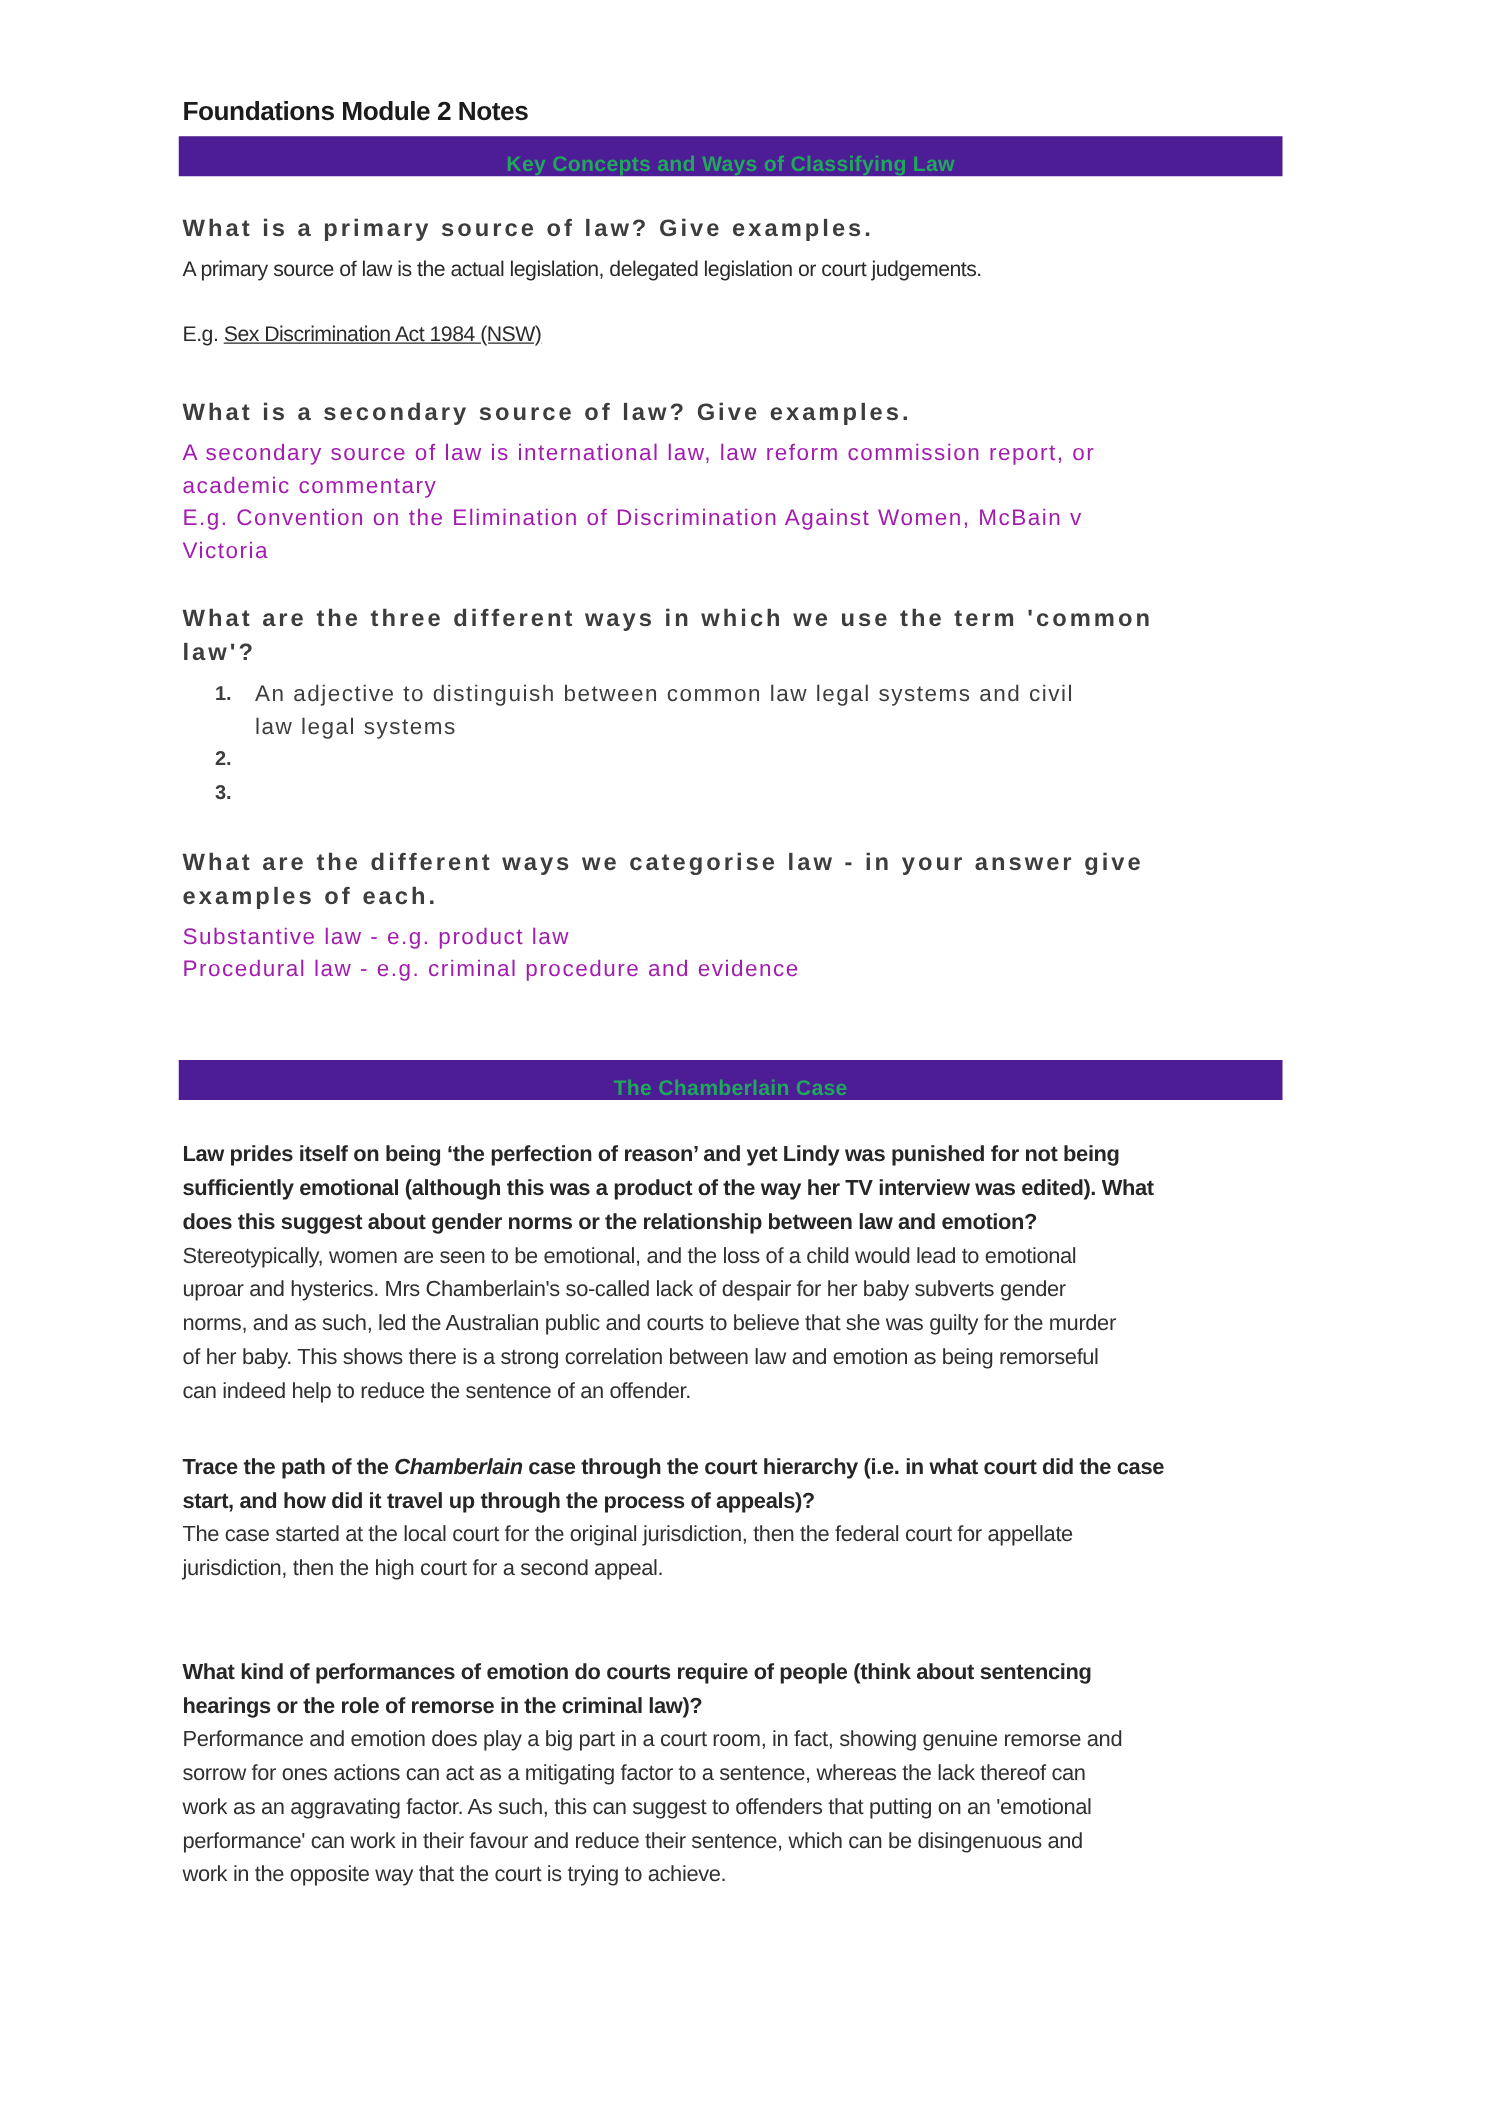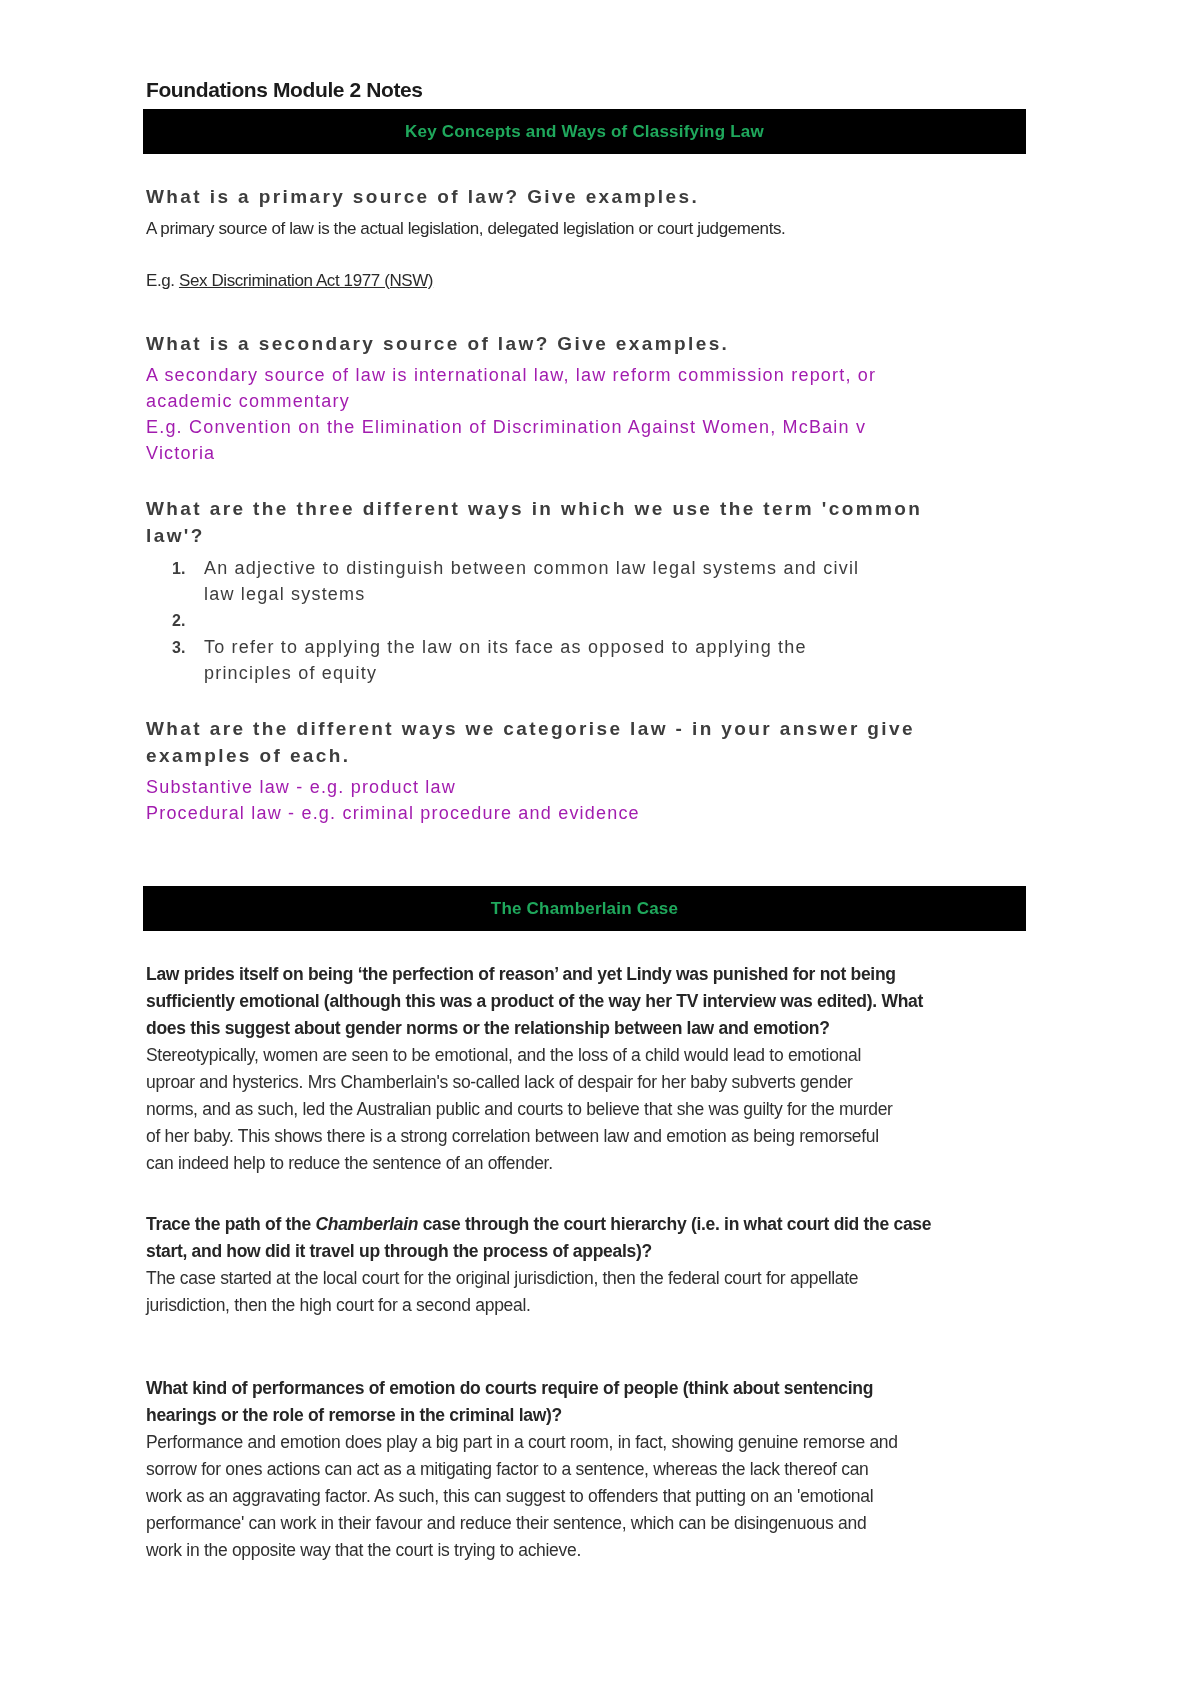--- a/index.html
+++ b/index.html
@@ -21,23 +21,23 @@
   .doc-title {
     font-size: 21px;
     font-weight: 700;
     color: #1b1b1b;
     letter-spacing: -0.4px;
     margin: 0 0 7px 0;
   }
   .banner {
     width: 883px;
     margin-left: -3px;
-    height: 45px;
+    height: 32px;
     line-height: 45px;
-    background: #000000;
+    background: #4c1d95;
     text-align: center;
     font-size: 17px;
     font-weight: 700;
     color: #1fa85c;
     letter-spacing: 0.2px;
   }
   .banner.second { margin-top: 60px; }
   
   .q-heading {
     font-size: 19px;
@@ -118,21 +118,21 @@
 
   <h1 class="doc-title">Foundations Module 2 Notes</h1>
 
   <div class="banner">
     <span>Key Concepts and Ways of Classifying Law</span>
   </div>
 
   <div>
     <div class="q-heading first">What is a primary source of law? Give examples.</div>
     <p class="answer-narrow"><span>A primary source of law is the actual legislation, delegated legislation or court judgements.</span><br>
-      <span>E.g. </span><span class="underlined">Sex Discrimination Act 1977 (NSW)</span></p>
+      <span>E.g. </span><span class="underlined">Sex Discrimination Act 1984 (NSW)</span></p>
   </div>
 
   <div>
     <div class="q-heading" style="margin-top:36px">What is a secondary source of law? Give examples.</div>
     <p class="answer-expanded">A secondary source of law is international law, law reform commission report, or
 academic commentary
 E.g. Convention on the Elimination of Discrimination Against Women, McBain v
 Victoria</p>
   </div>
 
@@ -143,22 +143,20 @@
       <div class="num-item">
         <span class="num">1.</span>
         <span class="itext">An adjective to distinguish between common law legal systems and civil
 law legal systems</span>
       </div>
       <div class="num-item">
         <span class="num">2.</span>
       </div>
       <div class="num-item">
         <span class="num">3.</span>
-        <span class="itext">To refer to applying the law on its face as opposed to applying the
-principles of equity</span>
       </div>
     </div>
   </div>
 
   <div>
     <div class="q-heading">What are the different ways we categorise law - in your answer give
 examples of each.</div>
     <p class="answer-expanded">Substantive law - e.g. product law
 Procedural law - e.g. criminal procedure and evidence</p>
   </div>

